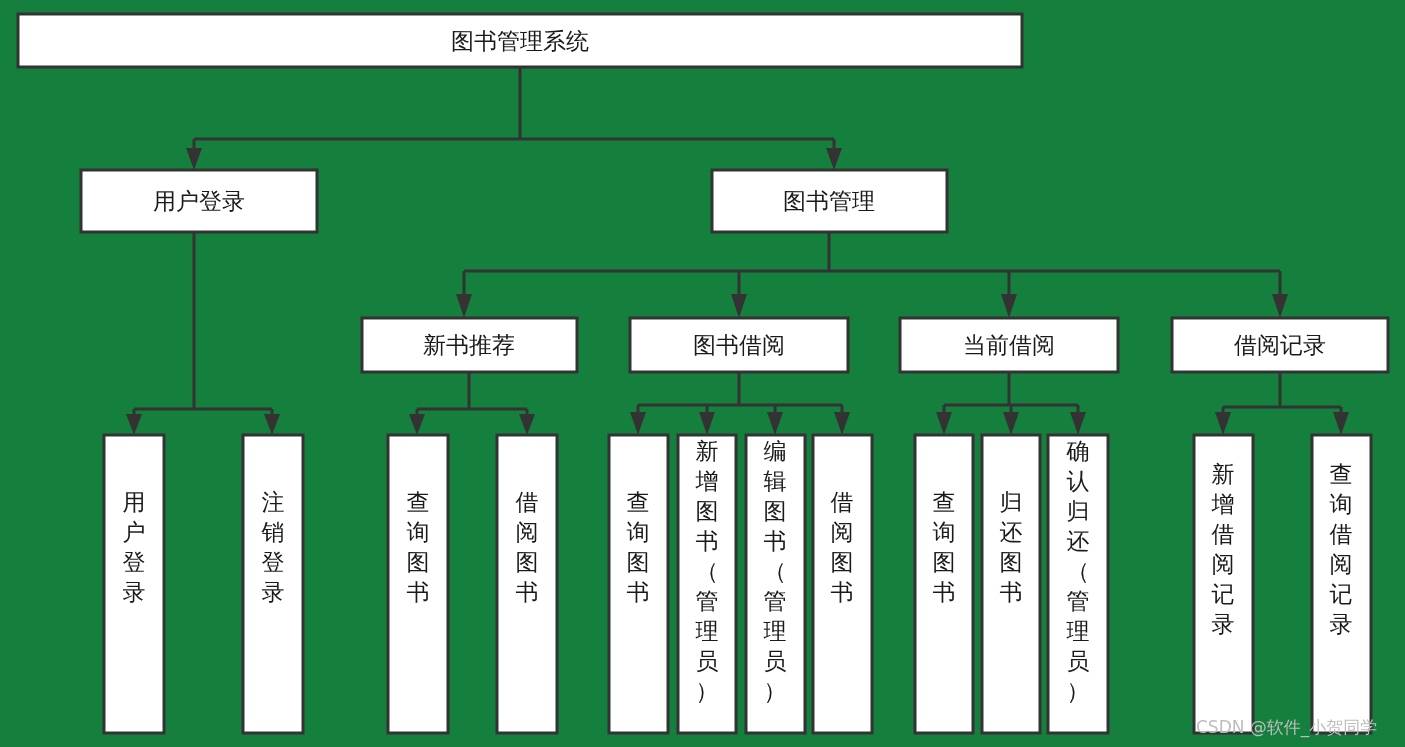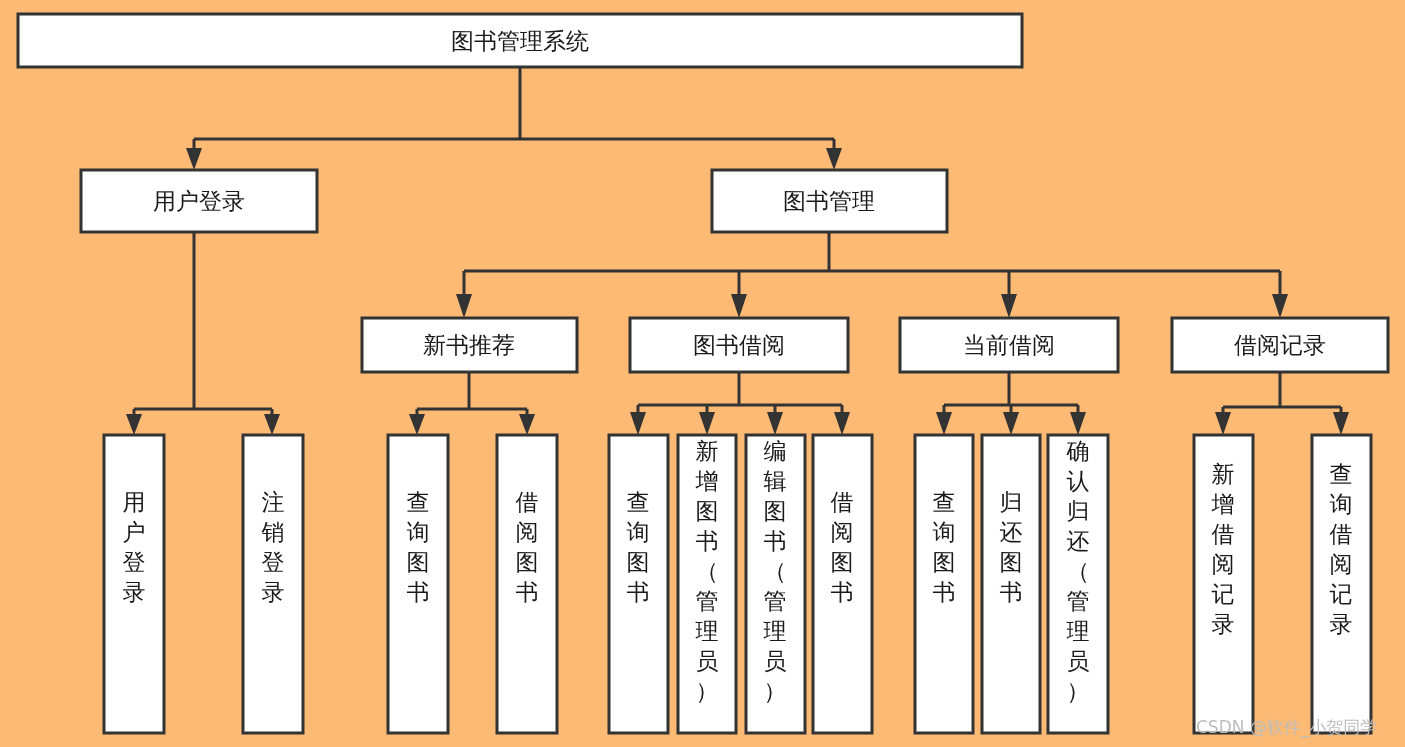--- a/index.html
+++ b/index.html
@@ -11,21 +11,21 @@
   body {
     width: 1405px;
     height: 747px;
     font-family: "DejaVu Sans", "Liberation Sans", sans-serif;
     overflow: hidden;
   }
   #diagram-root {
     position: relative;
     width: 1405px;
     height: 747px;
-    background: #fdba74;
+    background: #15803d;
   }
   svg#diagram-svg {
     position: absolute;
     left: 0;
     top: 0;
     width: 1405px;
     height: 747px;
     display: block;
   }
   .node-box {

